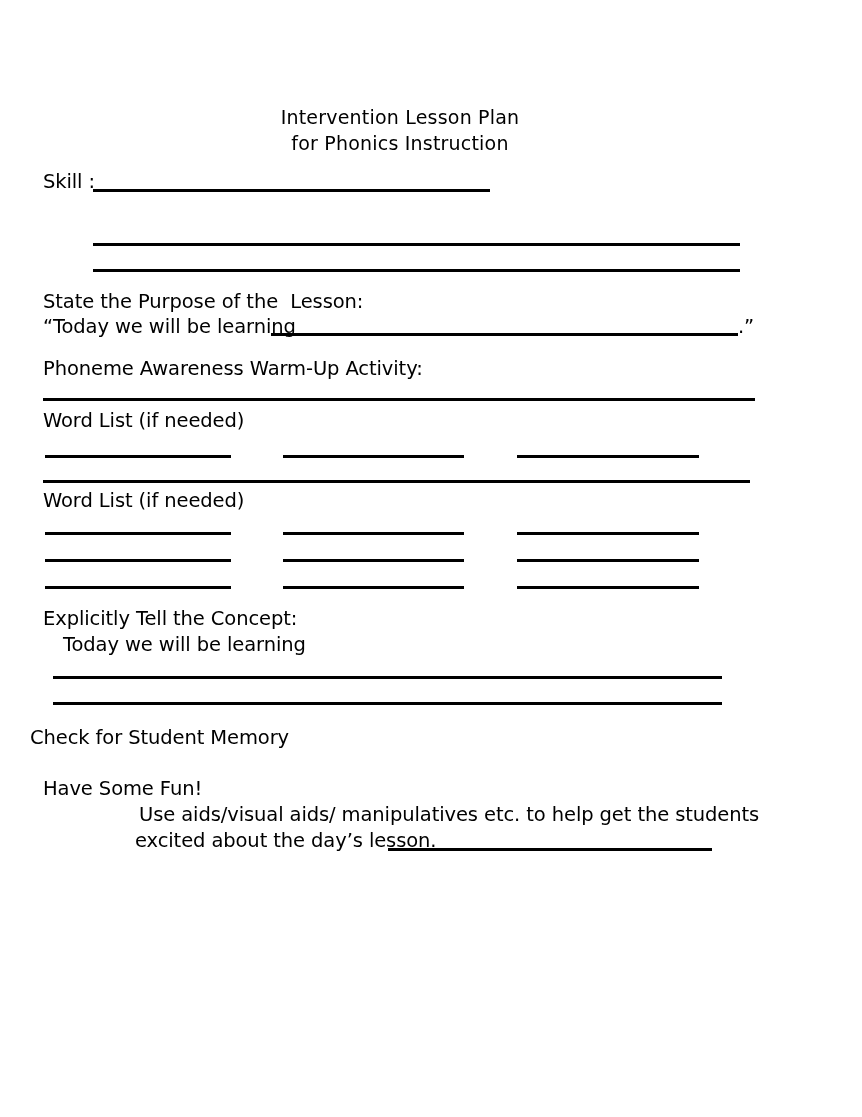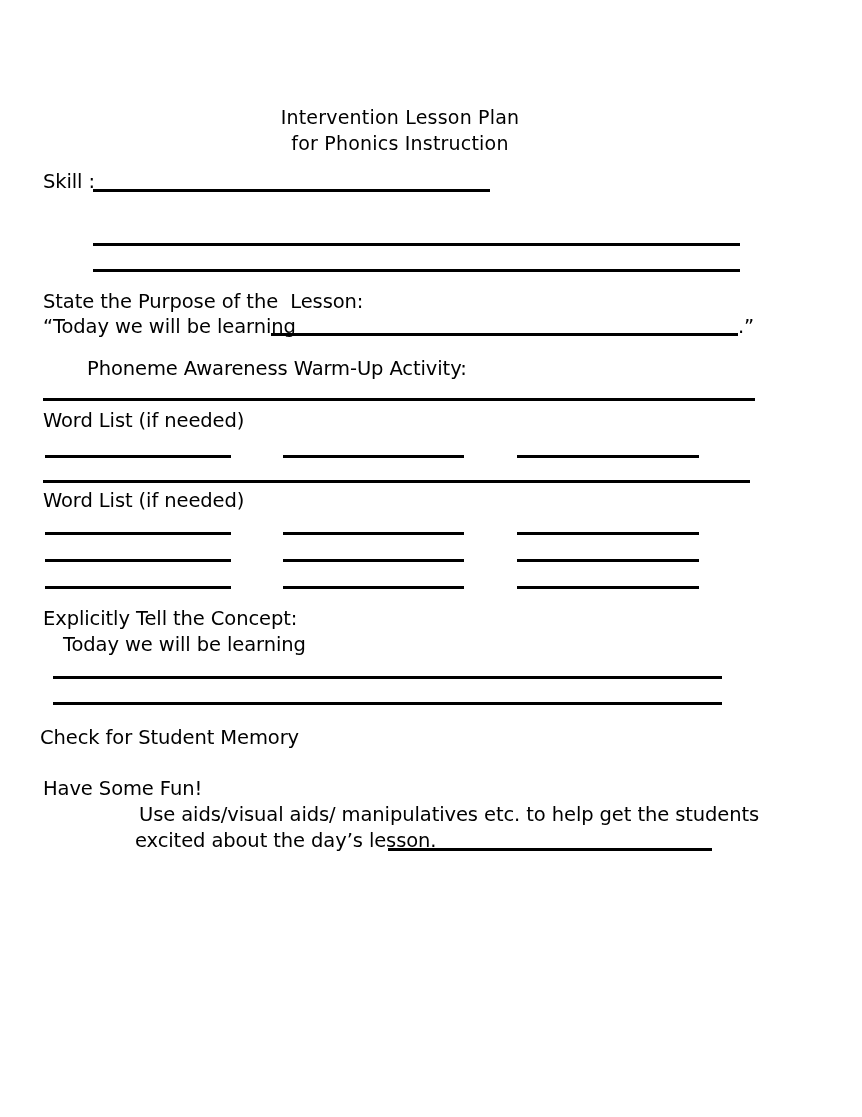--- a/index.html
+++ b/index.html
@@ -62,21 +62,21 @@
 
   <div class="rule" style="left:93px; top:243px; width:647px;"></div>
   <div class="rule" style="left:93px; top:269px; width:647px;"></div>
 
   <div class="row" style="left:43px; top:290px;">State the Purpose of the  Lesson:</div>
 
   <div class="row" style="left:43px; top:315px;">“Today we will be learning</div>
   <div class="rule" style="left:271px; top:333px; width:467px;"></div>
   <div class="row" style="left:738px; top:315px;">.”</div>
 
-  <div class="row" style="left:43px; top:357px;margin-left:44px;">Phoneme Awareness Warm-Up Activity:</div>
+  <div class="row" style="left:43px; top:357px;">Phoneme Awareness Warm-Up Activity:</div>
   <div class="rule" style="left:43px; top:398px; width:712px;"></div>
 
   <div class="row" style="left:43px; top:409px;">Word List (if needed)</div>
 
   <div class="rule" style="left:45px; top:455px; width:186px;"></div>
   <div class="rule" style="left:283px; top:455px; width:181px;"></div>
   <div class="rule" style="left:517px; top:455px; width:182px;"></div>
 
   <div class="rule" style="left:43px; top:480px; width:707px;"></div>
 
@@ -93,20 +93,20 @@
   <div class="rule" style="left:45px; top:586px; width:186px;"></div>
   <div class="rule" style="left:283px; top:586px; width:181px;"></div>
   <div class="rule" style="left:517px; top:586px; width:182px;"></div>
 
   <div class="row" style="left:43px; top:607px;">Explicitly Tell the Concept:</div>
   <div class="row" style="left:63px; top:633px;">Today we will be learning</div>
 
   <div class="rule" style="left:53px; top:676px; width:669px;"></div>
   <div class="rule" style="left:53px; top:702px; width:669px;"></div>
 
-  <div class="row" style="left:40px; top:726px;text-align:center;">Check for Student Memory</div>
+  <div class="row" style="left:30px; top:726px;text-align:center;">Check for Student Memory</div>
 
   <div class="row" style="left:43px; top:777px;">Have Some Fun!</div>
   <div class="row" style="left:139px; top:803px;">Use aids/visual aids/ manipulatives etc. to help get the students</div>
   <div class="row" style="left:115px; top:829px;margin-left:20px;">excited about the day’s lesson.</div>
   <div class="rule" style="left:388px; top:848px; width:324px;"></div>
 
 </div>
 
 </body></html>

